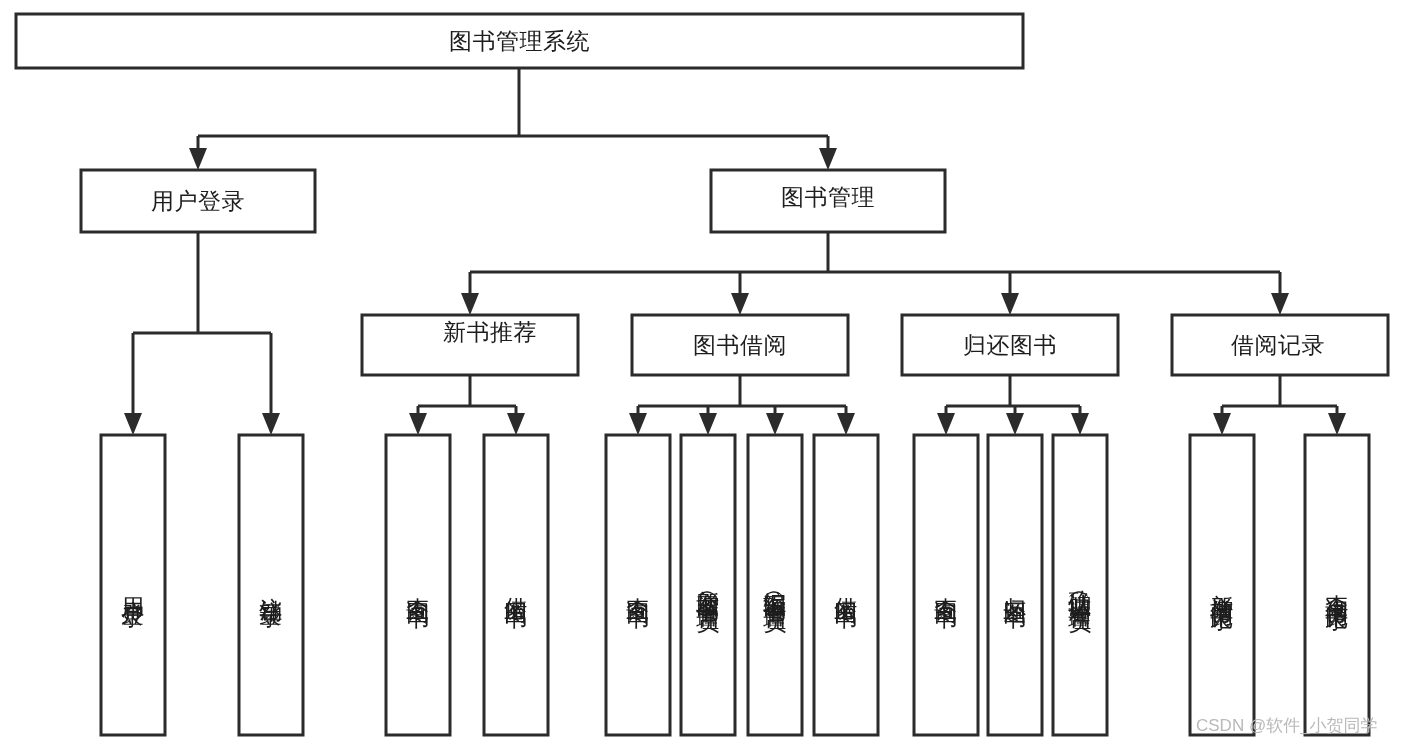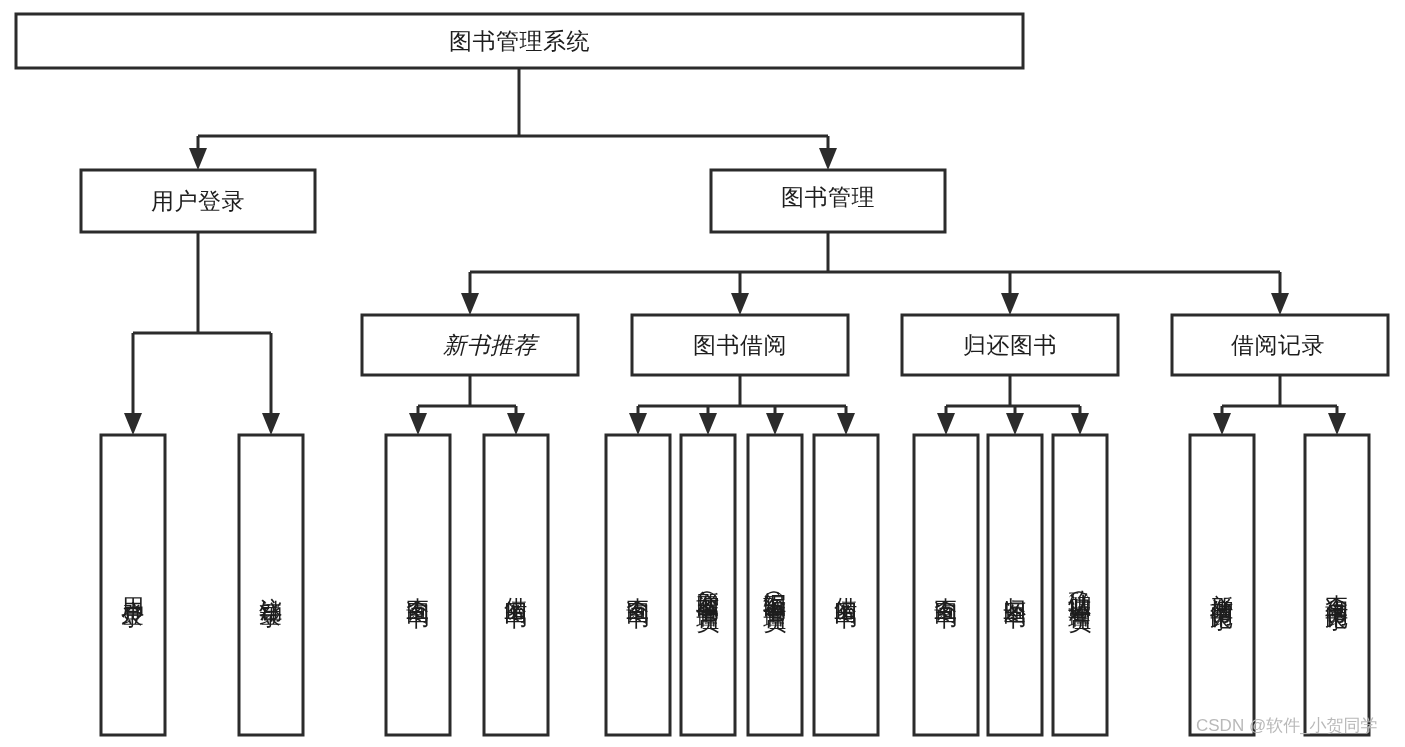--- a/index.html
+++ b/index.html
@@ -154,21 +154,21 @@
         <rect x="1053" y="435" width="54" height="300" class="node-rect"></rect>
         <rect x="1190" y="435" width="64" height="300" class="node-rect"></rect>
         <rect x="1305" y="435" width="64" height="300" class="node-rect"></rect>
       </g>
   </svg>
 
   <div id="labels-layer">
       <div class="node-label horizontal" style="left: 16px; top: 14px; width: 1007px; height: 54px;">图书管理系统</div>
       <div class="node-label horizontal" style="left: 81px; top: 170px; width: 234px; height: 62px;">用户登录</div>
       <div class="node-label horizontal" style="left: 711px; top: 170px; width: 234px; height: 54px;">图书管理</div>
-      <div class="node-label horizontal" style="left: 362px; top: 315px; width: 256px; height: 60px; font-style: italic;">新书推荐</div>
+      <div class="node-label horizontal" style="left: 362px; top: 302px; width: 256px; height: 60px;">新书推荐</div>
       <div class="node-label horizontal" style="left: 632px; top: 315px; width: 216px; height: 60px; text-align: center;">图书借阅</div>
       <div class="node-label horizontal" style="left: 902px; top: 315px; width: 216px; height: 60px;">归还图书</div>
       <div class="node-label horizontal" style="left: 1172px; top: 315px; width: 212px; height: 60px;">借阅记录</div>
       <div class="node-label vertical" style="left: 101px; top: 435px; width: 64px; height: 300px;">用户登录</div>
       <div class="node-label vertical" style="left: 239px; top: 435px; width: 64px; height: 300px;">注销登录</div>
       <div class="node-label vertical" style="left: 386px; top: 435px; width: 64px; height: 300px;">查询图书</div>
       <div class="node-label vertical" style="left: 484px; top: 435px; width: 64px; height: 300px;">借阅图书</div>
       <div class="node-label vertical" style="left: 606px; top: 435px; width: 64px; height: 300px;">查询图书</div>
       <div class="node-label vertical" style="left: 681px; top: 435px; width: 54px; height: 300px;">新增图书（管理员）</div>
       <div class="node-label vertical" style="left: 748px; top: 435px; width: 54px; height: 300px;">编辑图书（管理员）</div>

